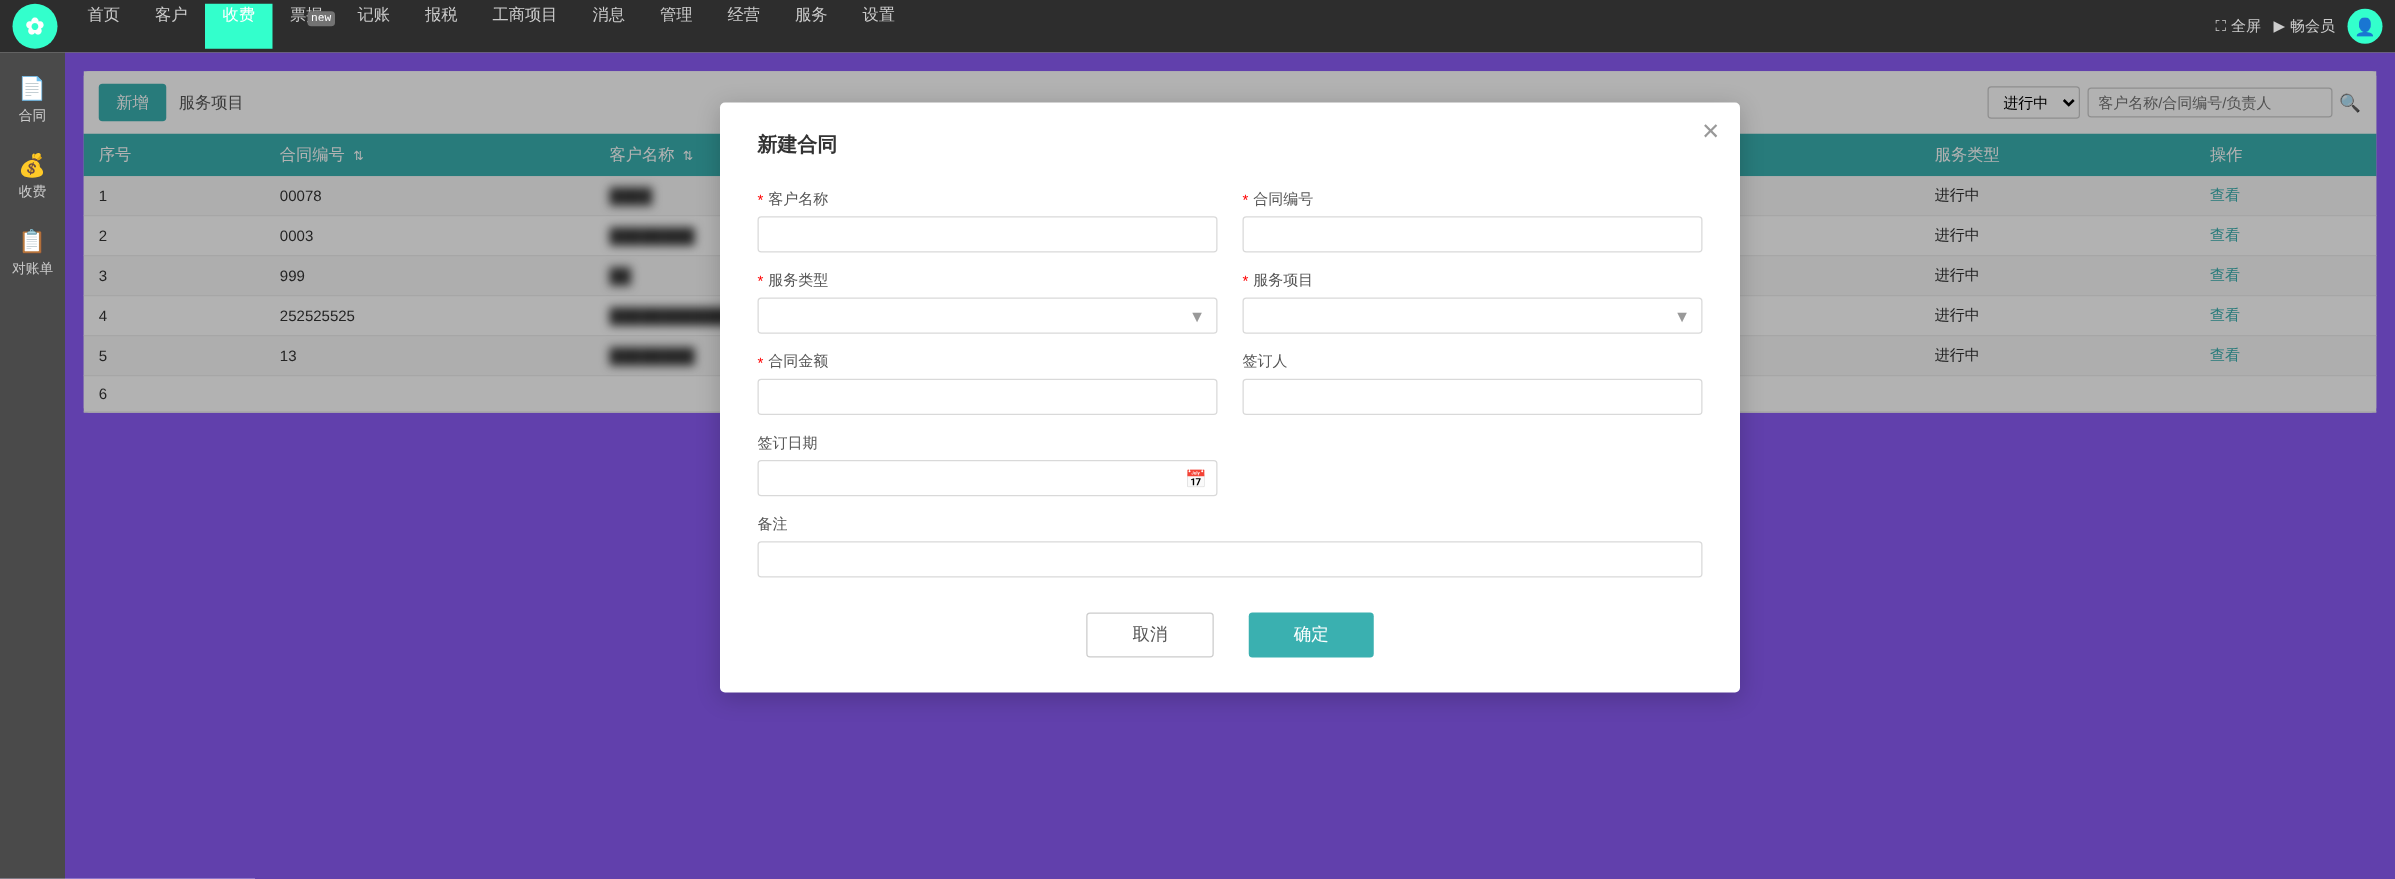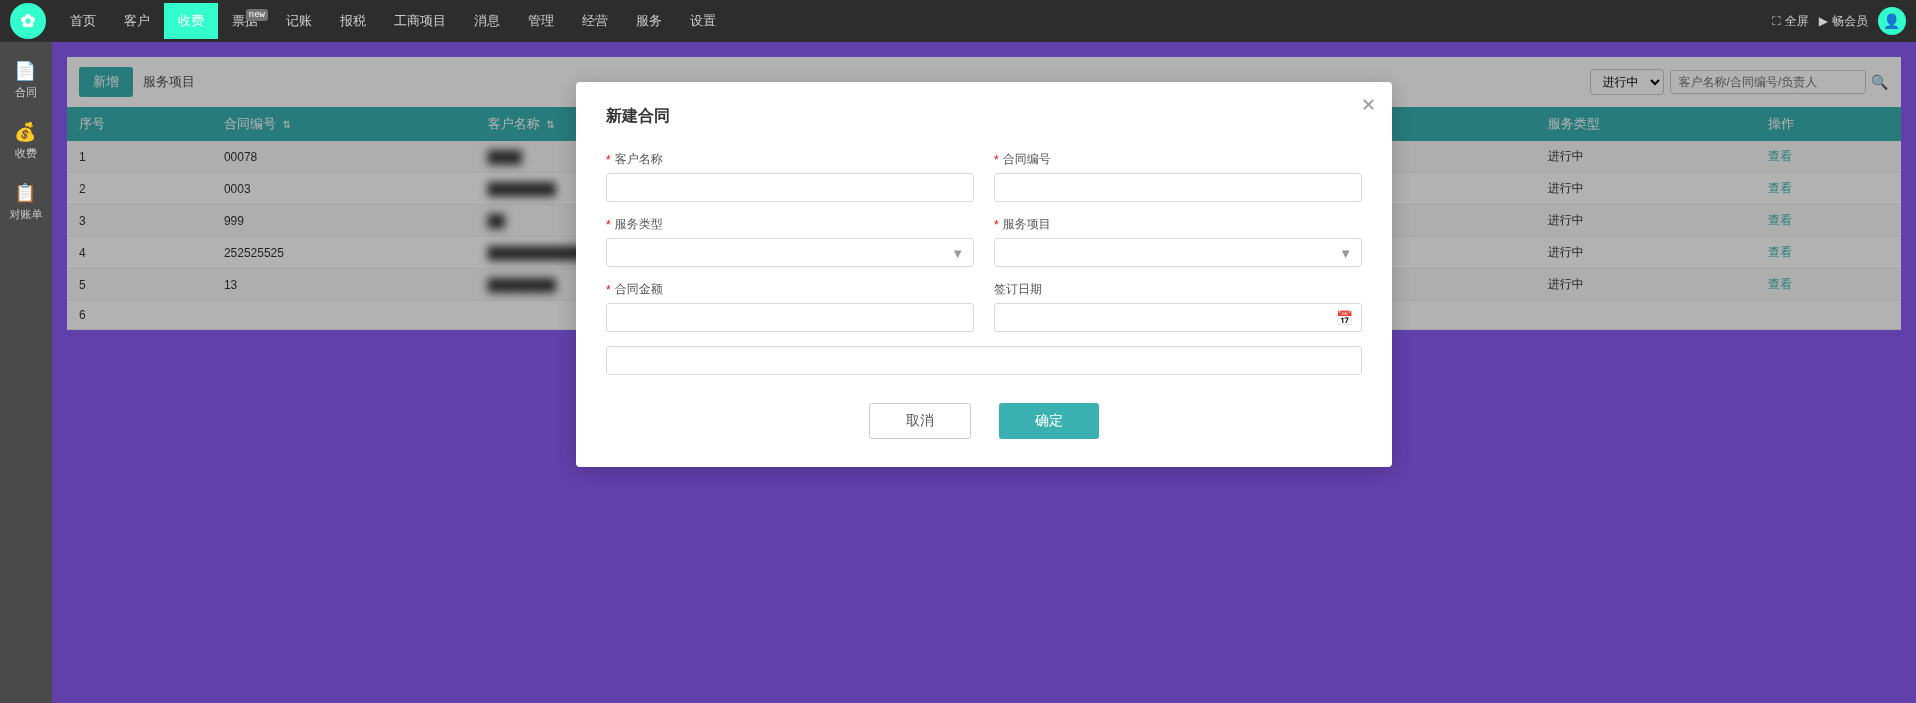--- a/index.html
+++ b/index.html
@@ -30,21 +30,21 @@
     .top-nav .nav-items {
       display: flex;
       align-items: center;
       gap: 0;
       flex: 1;
     }
     .top-nav .nav-item {
       padding: 0 14px;
       height: 36px;
       display: flex;
-      align-items: center;
+      align-items: flex-start;
       cursor: pointer;
       color: #ccc;
       font-size: 13px;
       position: relative;
     }
     .top-nav .nav-item.active {
       background: #3fc;
       color: white;
     }
     .top-nav .nav-item .new-badge {
@@ -585,29 +585,38 @@
           <div class="form-row">
             <label class="form-label">
               <span class="required">*</span>
               <span>合同金额</span>
             </label>
             <input type="text" class="form-input" style="">
           </div>
 
           <div class="form-row">
             <label class="form-label">
+              <span>签订人</span>
+            </label>
+            <input type="text" class="form-input" style="">
+          </div>
+          <div class="form-row">
+            <label class="form-label">
               <span>签订日期</span>
             </label>
             <div class="date-input-wrapper">
               <input type="text" class="form-input" style="">
               <span class="cal-icon">📅</span>
             </div>
           </div>
 
           <div class="form-row" style="grid-column: 1 / -1;">
+            <label class="form-label">
+              <span>备注</span>
+            </label>
             <input type="text" class="form-input" style="">
           </div>
         </div>
 
         <div class="modal-footer">
           <button class="btn-cancel">取消</button>
           <button class="btn-confirm">确定</button>
         </div>
       </div>
     </div>

